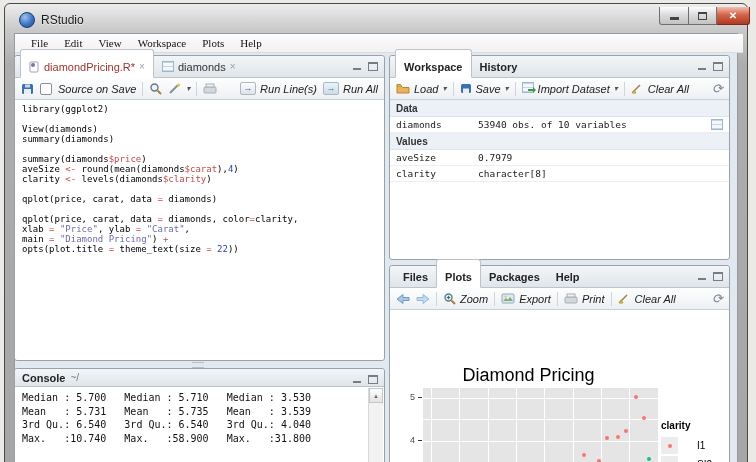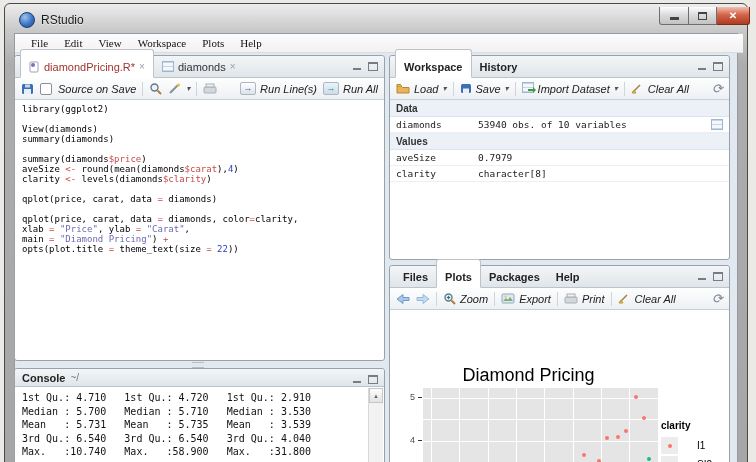--- a/index.html
+++ b/index.html
@@ -217,21 +217,20 @@
   <div class="pane" style="left:14px;top:368px;width:369px;height:120px;">
     <div id="console-title">
       <span style="font-size:11px;font-weight:bold;color:#222;">Console</span>
       <span style="font-size:10px;color:#6E7B88;">~/</span>
       <div class="panebtns">
         <span class="pb-min"></span>
         <span class="pb-max"></span>
       </div>
     </div>
     <div id="console-body">
-      <div class="console-line">1st Qu.: 4.710   1st Qu.: 4.720   1st Qu.: 2.910</div>
       <div class="console-line">Median : 5.700   Median : 5.710   Median : 3.530</div>
       <div class="console-line">Mean   : 5.731   Mean   : 5.735   Mean   : 3.539</div>
       <div class="console-line">3rd Qu.: 6.540   3rd Qu.: 6.540   3rd Qu.: 4.040</div>
       <div class="console-line">Max.   :10.740   Max.   :58.900   Max.   :31.800</div>
     </div>
     <div id="console-scrollbar">
       <div id="console-scroll-up">
           <span>▲</span>
         </div>
     </div>

